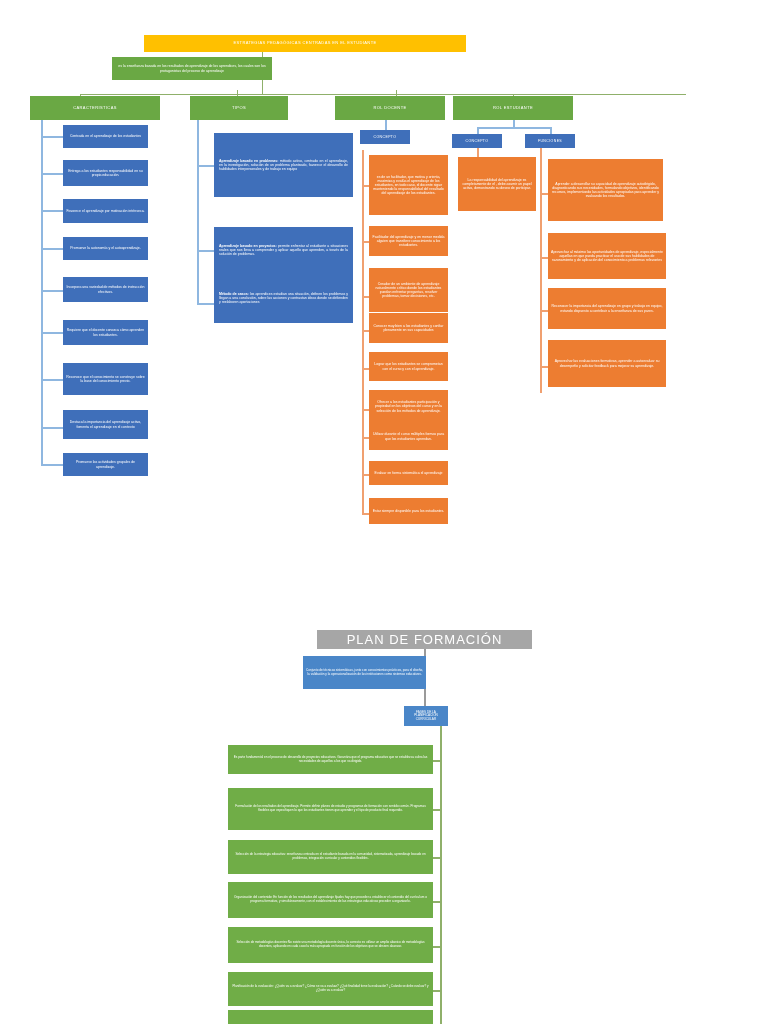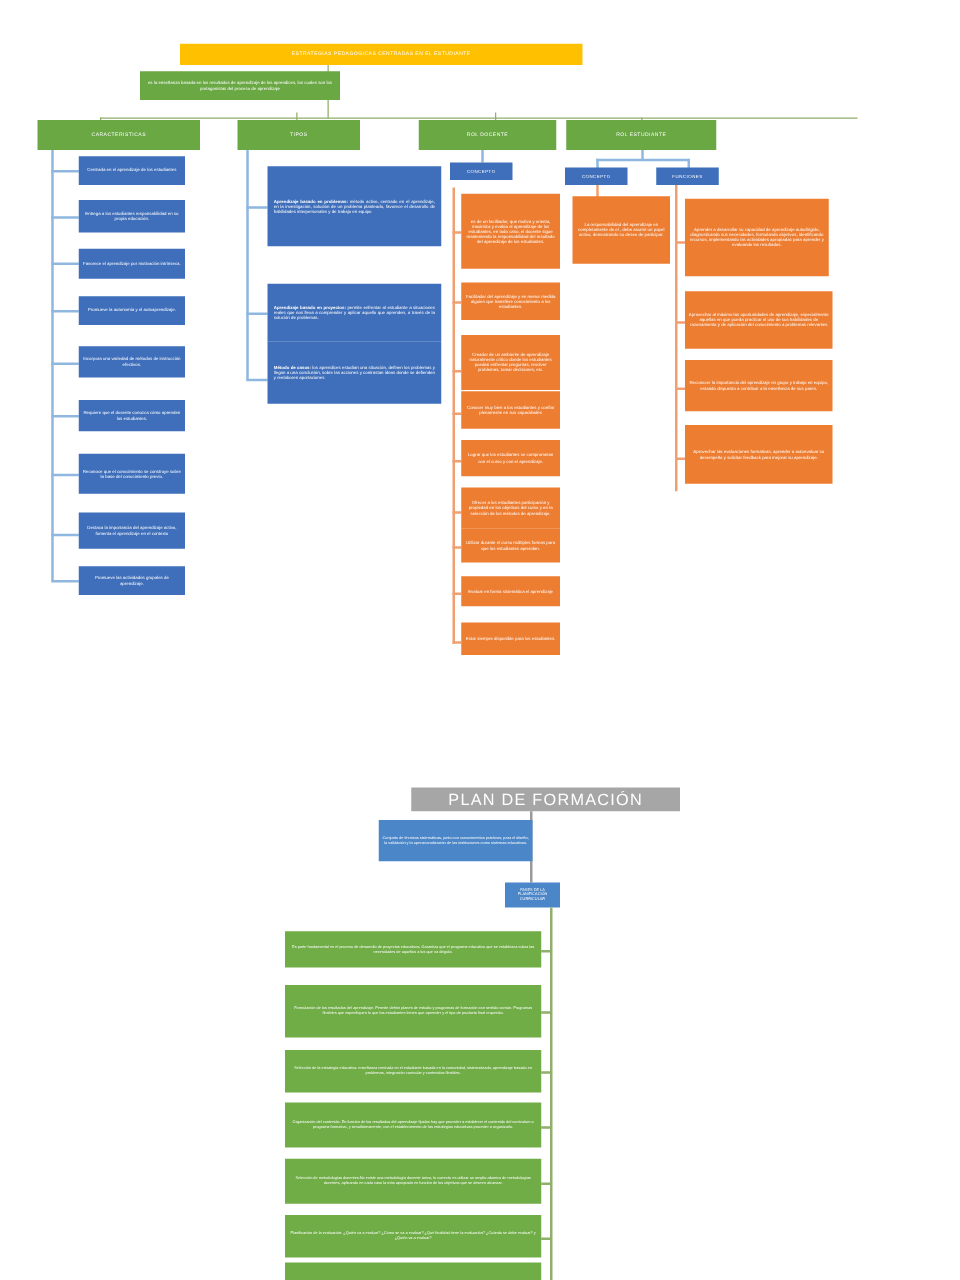--- a/index.html
+++ b/index.html
@@ -7,21 +7,21 @@
        font-family:"Liberation Sans","DejaVu Sans",sans-serif;color:#ffffff;}
   .node{position:absolute;box-sizing:border-box;display:flex;align-items:center;
         justify-content:center;text-align:center;line-height:1.18;padding:2px 3px;
         overflow:hidden;}
   .green{background:#6aa844;}
   .green2{background:#70ad47;}
   .blue{background:#3f6fba;}
   .blue2{background:#4a86c8;}
   .orange{background:#ed7d31;}
   .amber{background:#ffc000;}
-  .gray{background:#a6a6a6;color:#ffffff;margin-left:12px;}
+  .gray{background:#a6a6a6;color:#ffffff;}
   .conn{position:absolute;background:#8fb7e0;}
   .conn-o{position:absolute;background:#f0a070;}
   .conn-g{position:absolute;background:#8fb06a;}
   .conn-gray{position:absolute;background:#9a9a9a;}
   .t3{font-size:3.1px;}
   .t35{font-size:3.5px;}
   .t4{font-size:4px;}
   .t13{font-size:13px;letter-spacing:1px;}
   .bld{font-weight:bold;}
   .capt{letter-spacing:.4px;}

